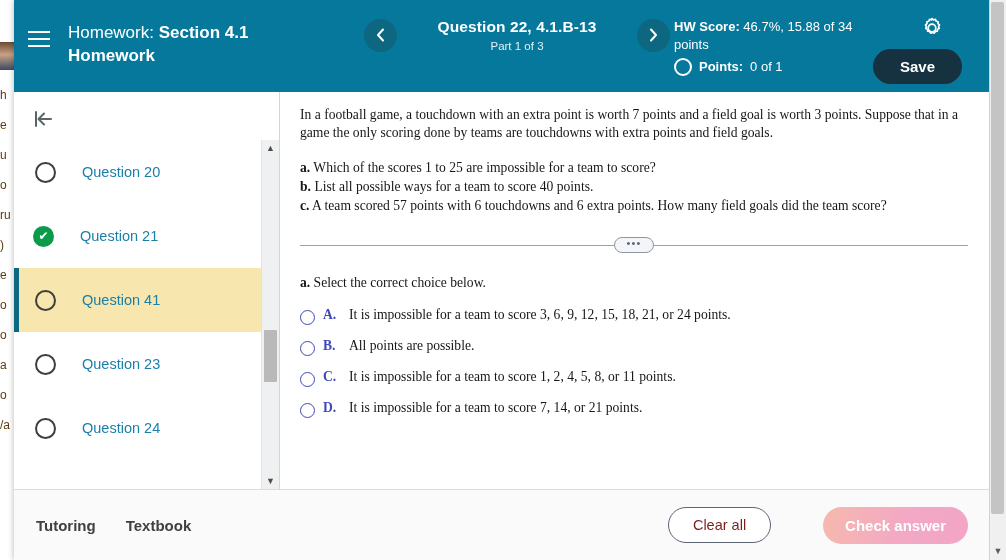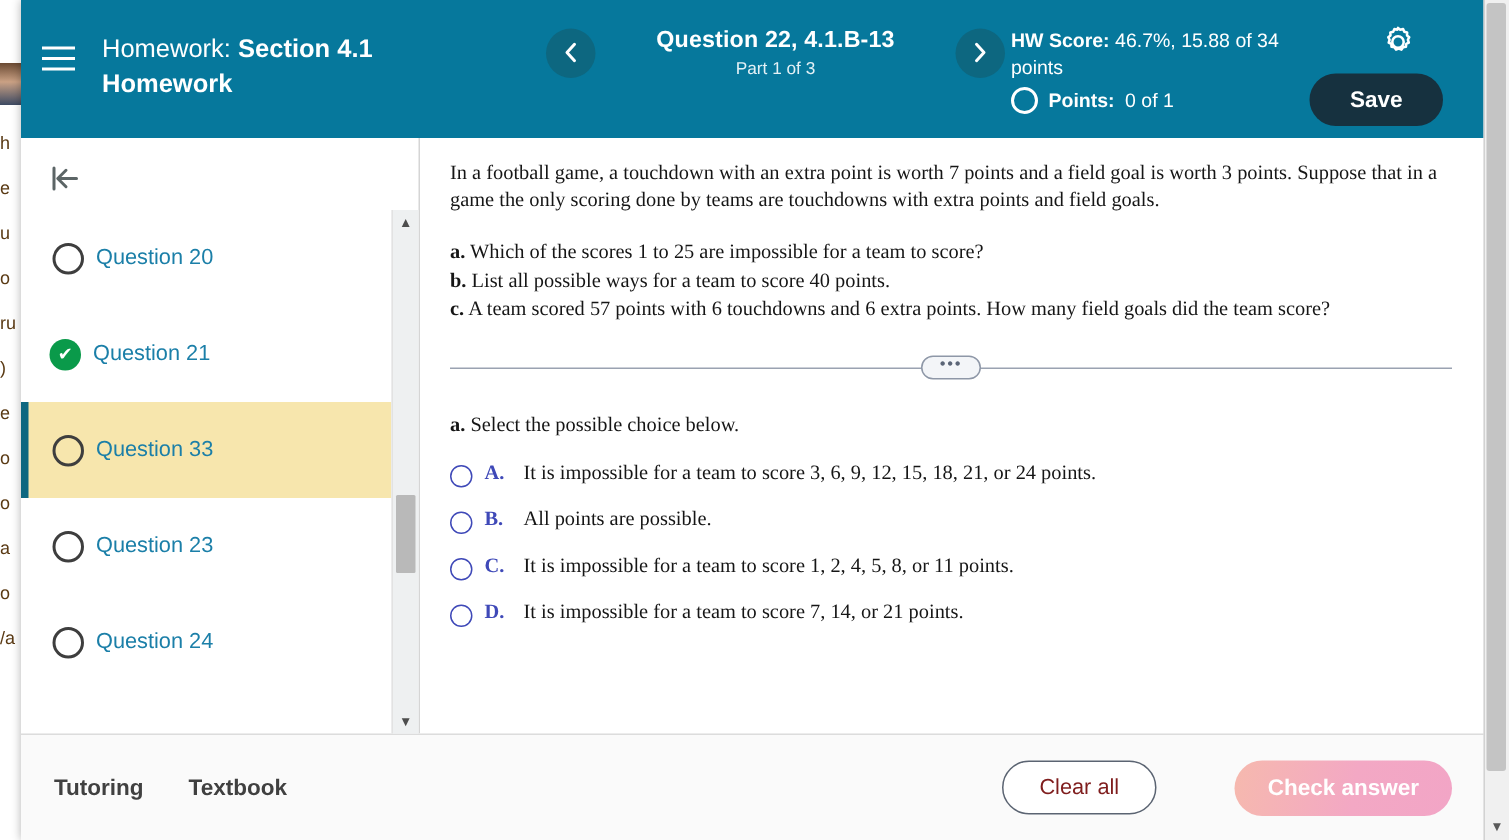--- a/index.html
+++ b/index.html
@@ -205,21 +205,21 @@
     display: flex;
     min-height: 0;
     position: relative;
   }
   #qlist {
     flex: 1;
     overflow: hidden;
     min-height: 0;
   }
   .qitem {
-    display: flex; align-items: center; gap: 8px;
+    display: flex; align-items: center; gap: 26px;
     height: 64px;
     padding-left: 16px;
     border-left: 5px solid transparent;
     box-sizing: border-box;
     cursor: pointer;
   }
   .qitem.current {
     background: #f7e6ad;
     border-left-color: #0d6780;
   }
@@ -475,21 +475,21 @@
             <span class="label">Question 20</span>
           </div>
 
           <div class="qitem">
             <span class="radio-done">✔</span>
             <span class="label">Question 21</span>
           </div>
 
           <div class="qitem current">
             <span class="radio-empty"></span>
-            <span class="label">Question 33</span>
+            <span class="label">Question 41</span>
           </div>
 
           <div class="qitem">
             <span class="radio-empty"></span>
             <span class="label">Question 23</span>
           </div>
 
           <div class="qitem">
             <span class="radio-empty"></span>
             <span class="label">Question 24</span>
@@ -524,21 +524,21 @@
         </div>
       </div>
 
       <div id="divider">
         <div class="line"></div>
         <div class="pill">•••</div>
       </div>
 
       <div id="prompt">
         <span class="pl">a.</span>
-        <span>Select the possible choice below.</span>
+        <span>Select the correct choice below.</span>
       </div>
 
       <div id="choices">
 
         <label class="choice">
           <span class="opt-radio"></span>
           <span class="opt-letter">A.</span>
           <span class="opt-text">It is impossible for a team to score 3, 6, 9, 12, 15, 18, 21, or 24 points.</span>
         </label>
 

